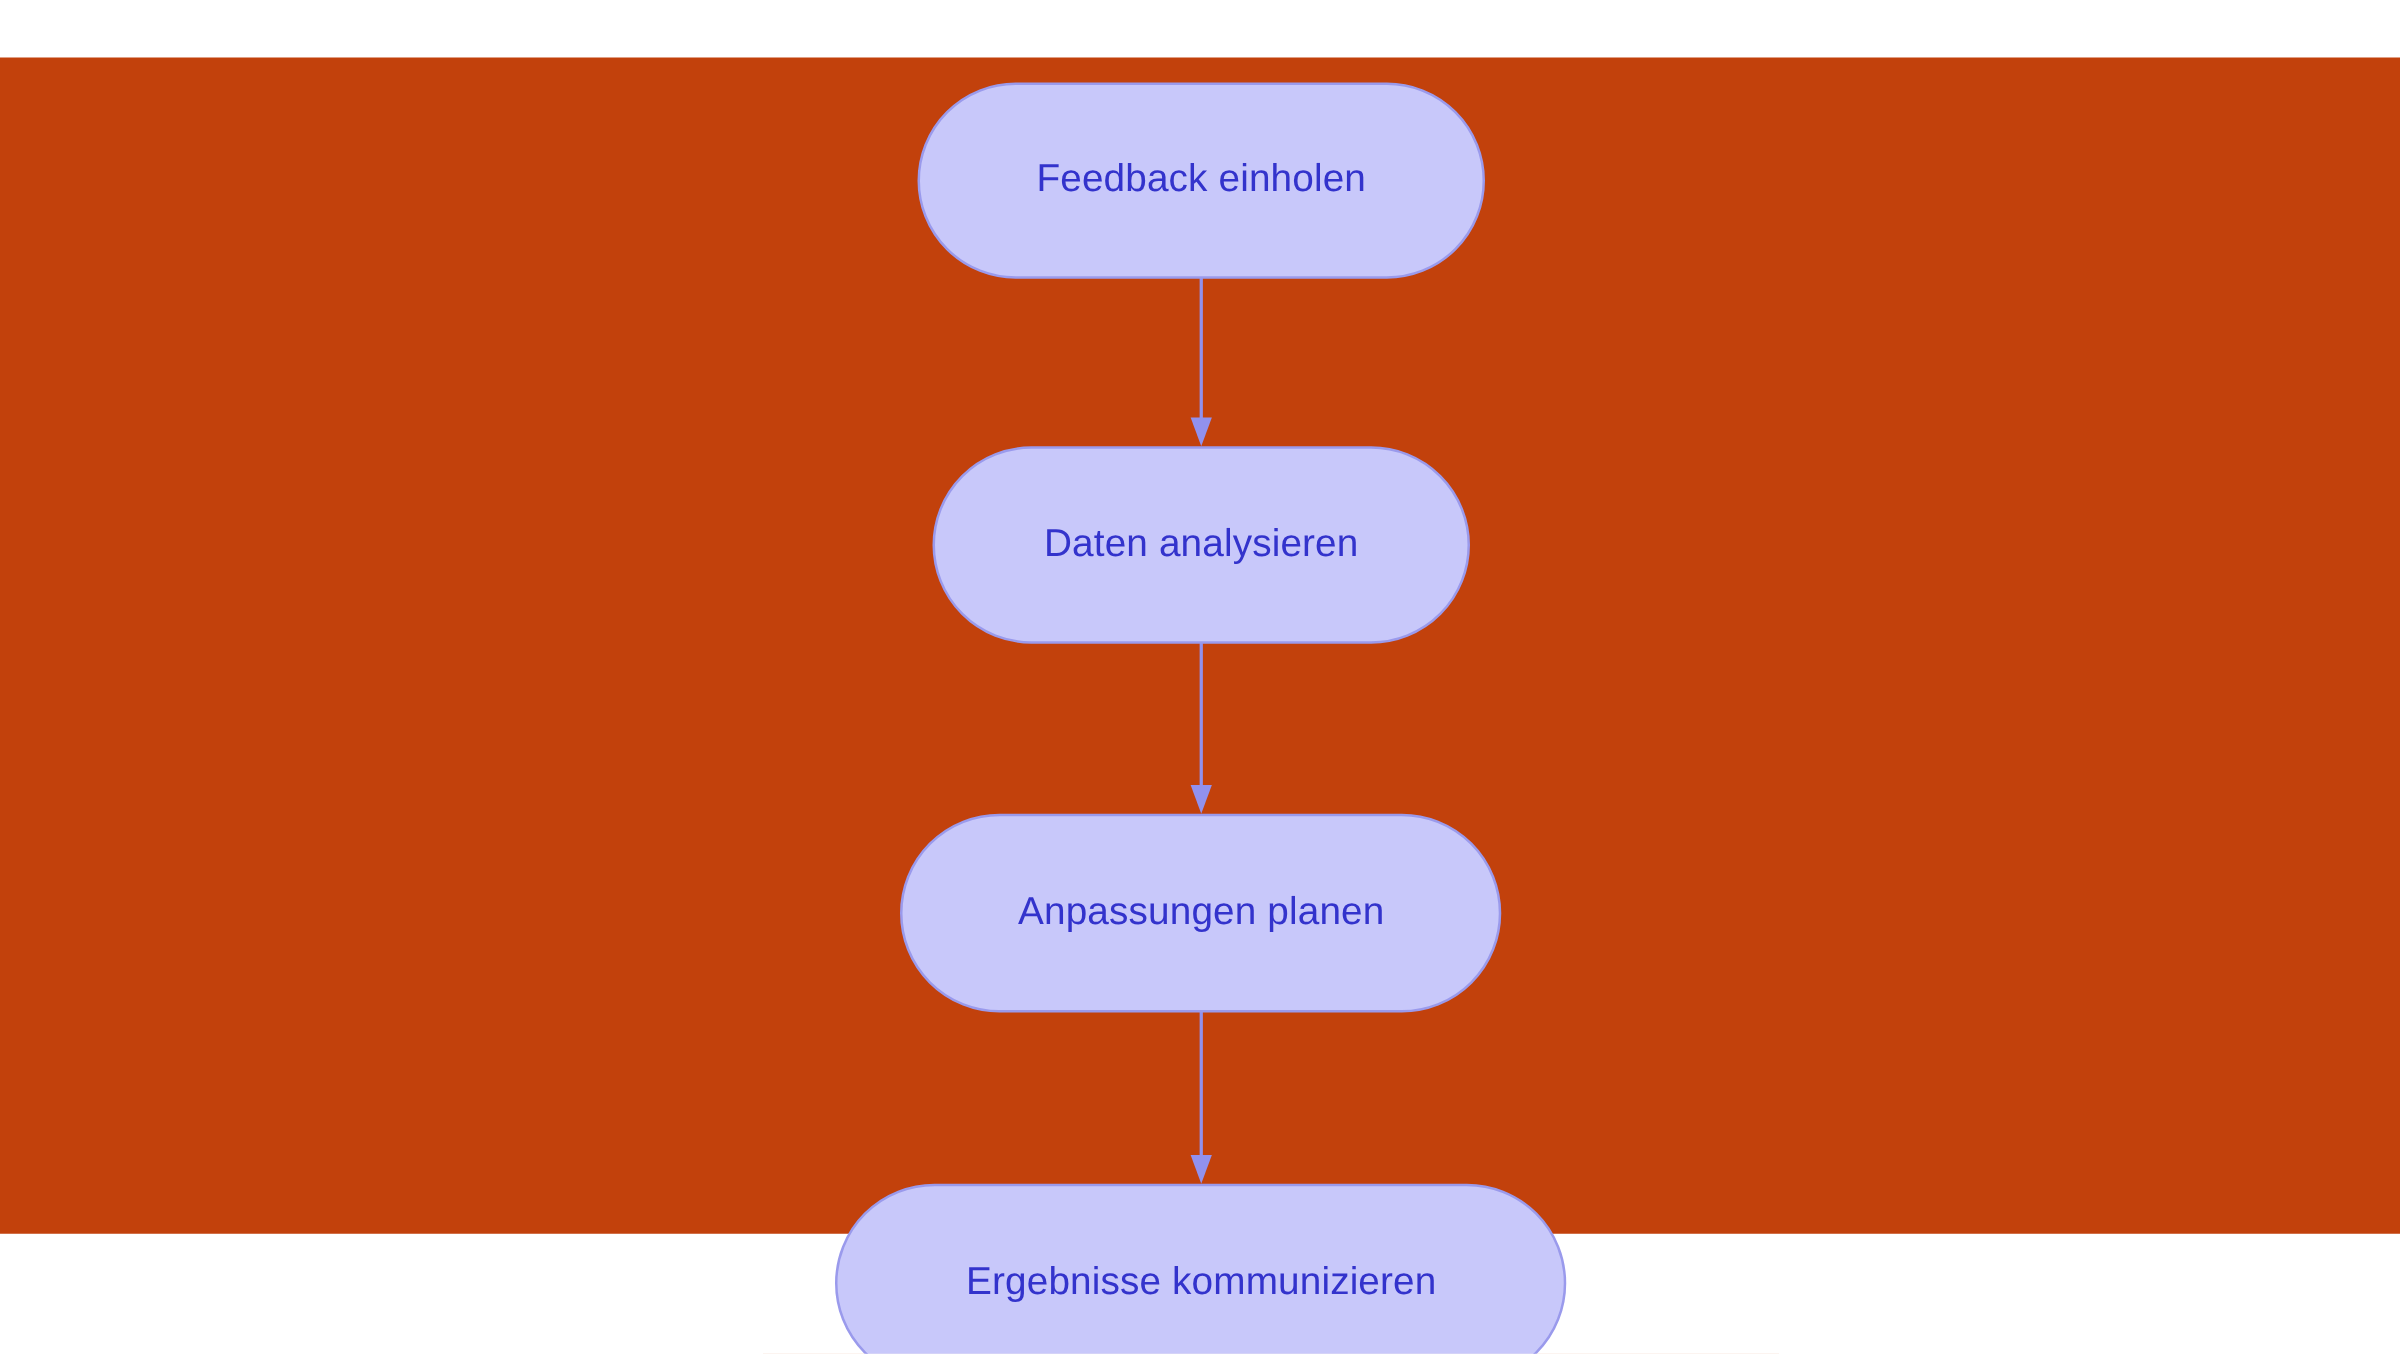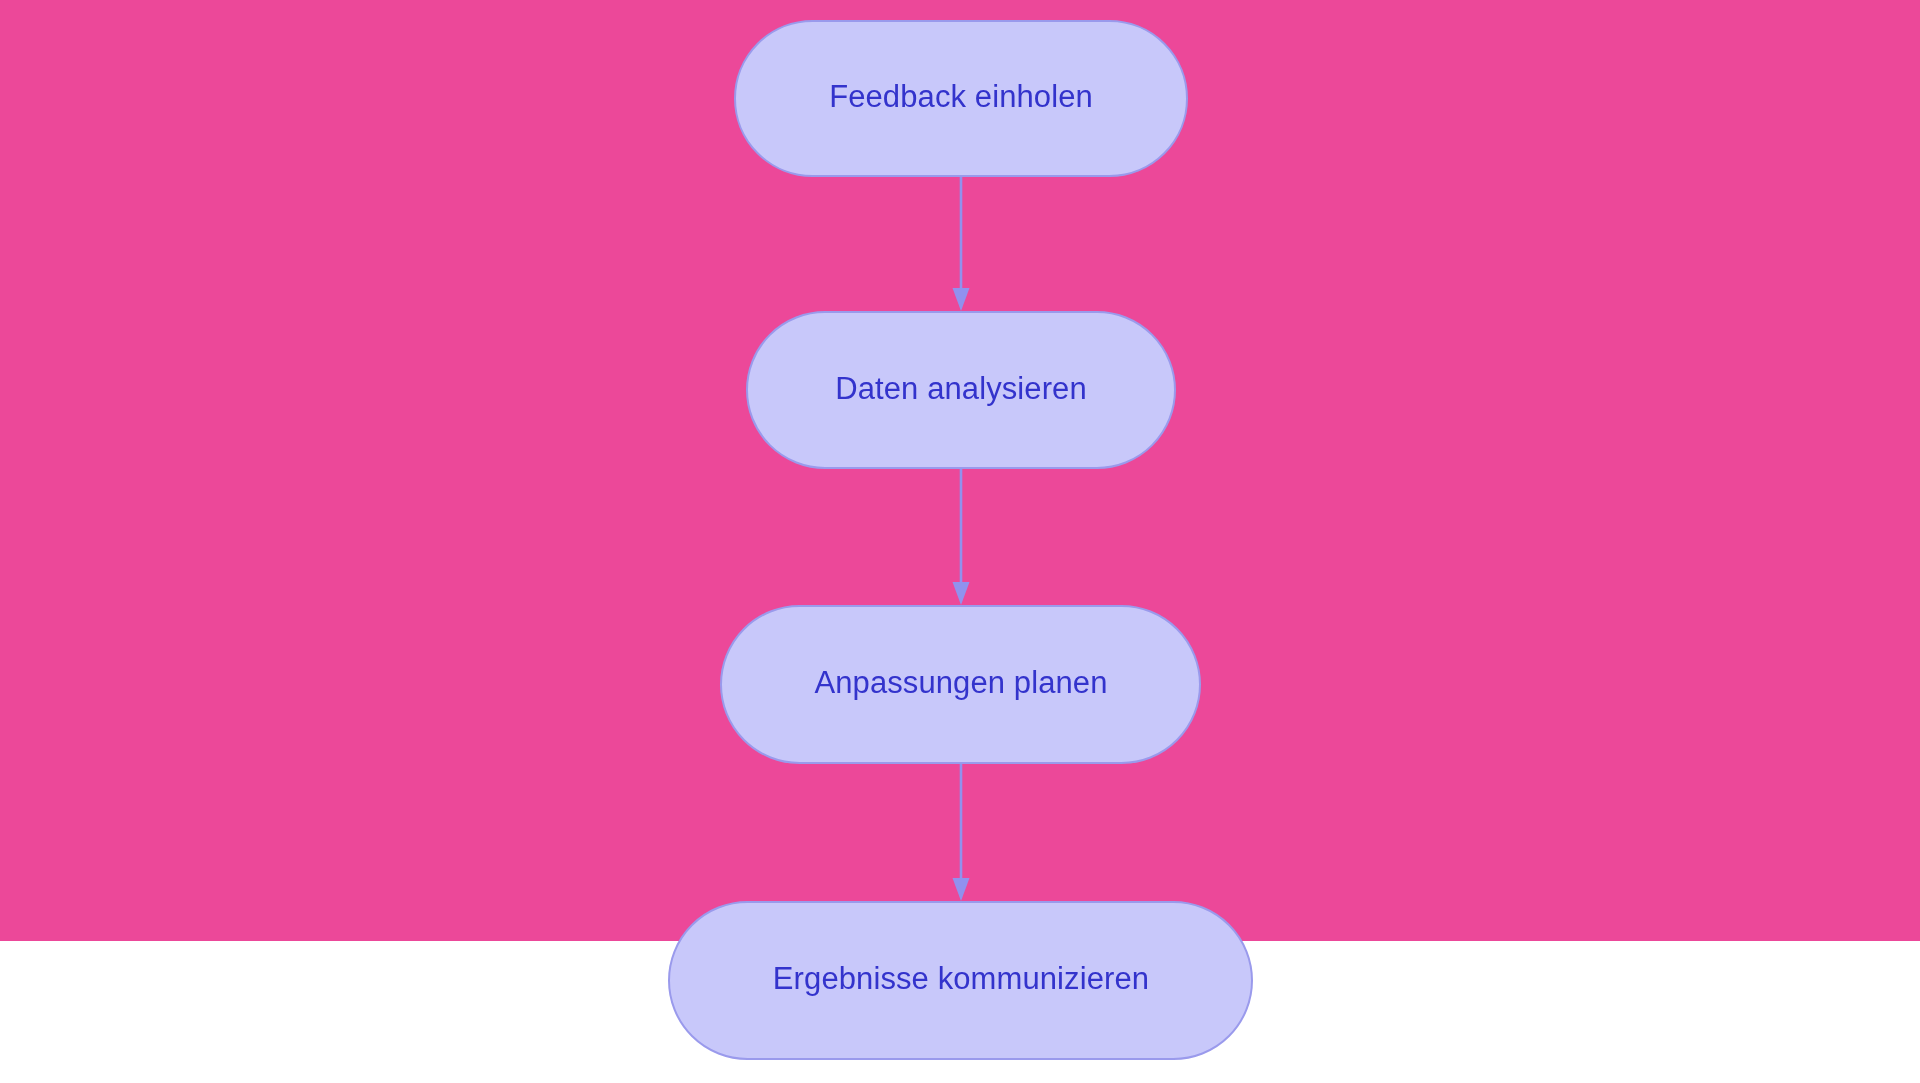--- a/index.html
+++ b/index.html
@@ -12,21 +12,22 @@
     width: 1920px;
     height: 1083px;
     overflow: hidden;
     font-family: "Liberation Sans", "DejaVu Sans", sans-serif;
   }
 
   .flow-canvas {
     position: relative;
     width: 1920px;
     height: 941px;
-    background: #ec4899;
+    background: #c2410c;
+    margin-top: 46px;
   }
 
   .flow-svg {
     position: absolute;
     top: 0;
     left: 0;
     width: 1920px;
     height: 1083px;
     display: block;
   }

